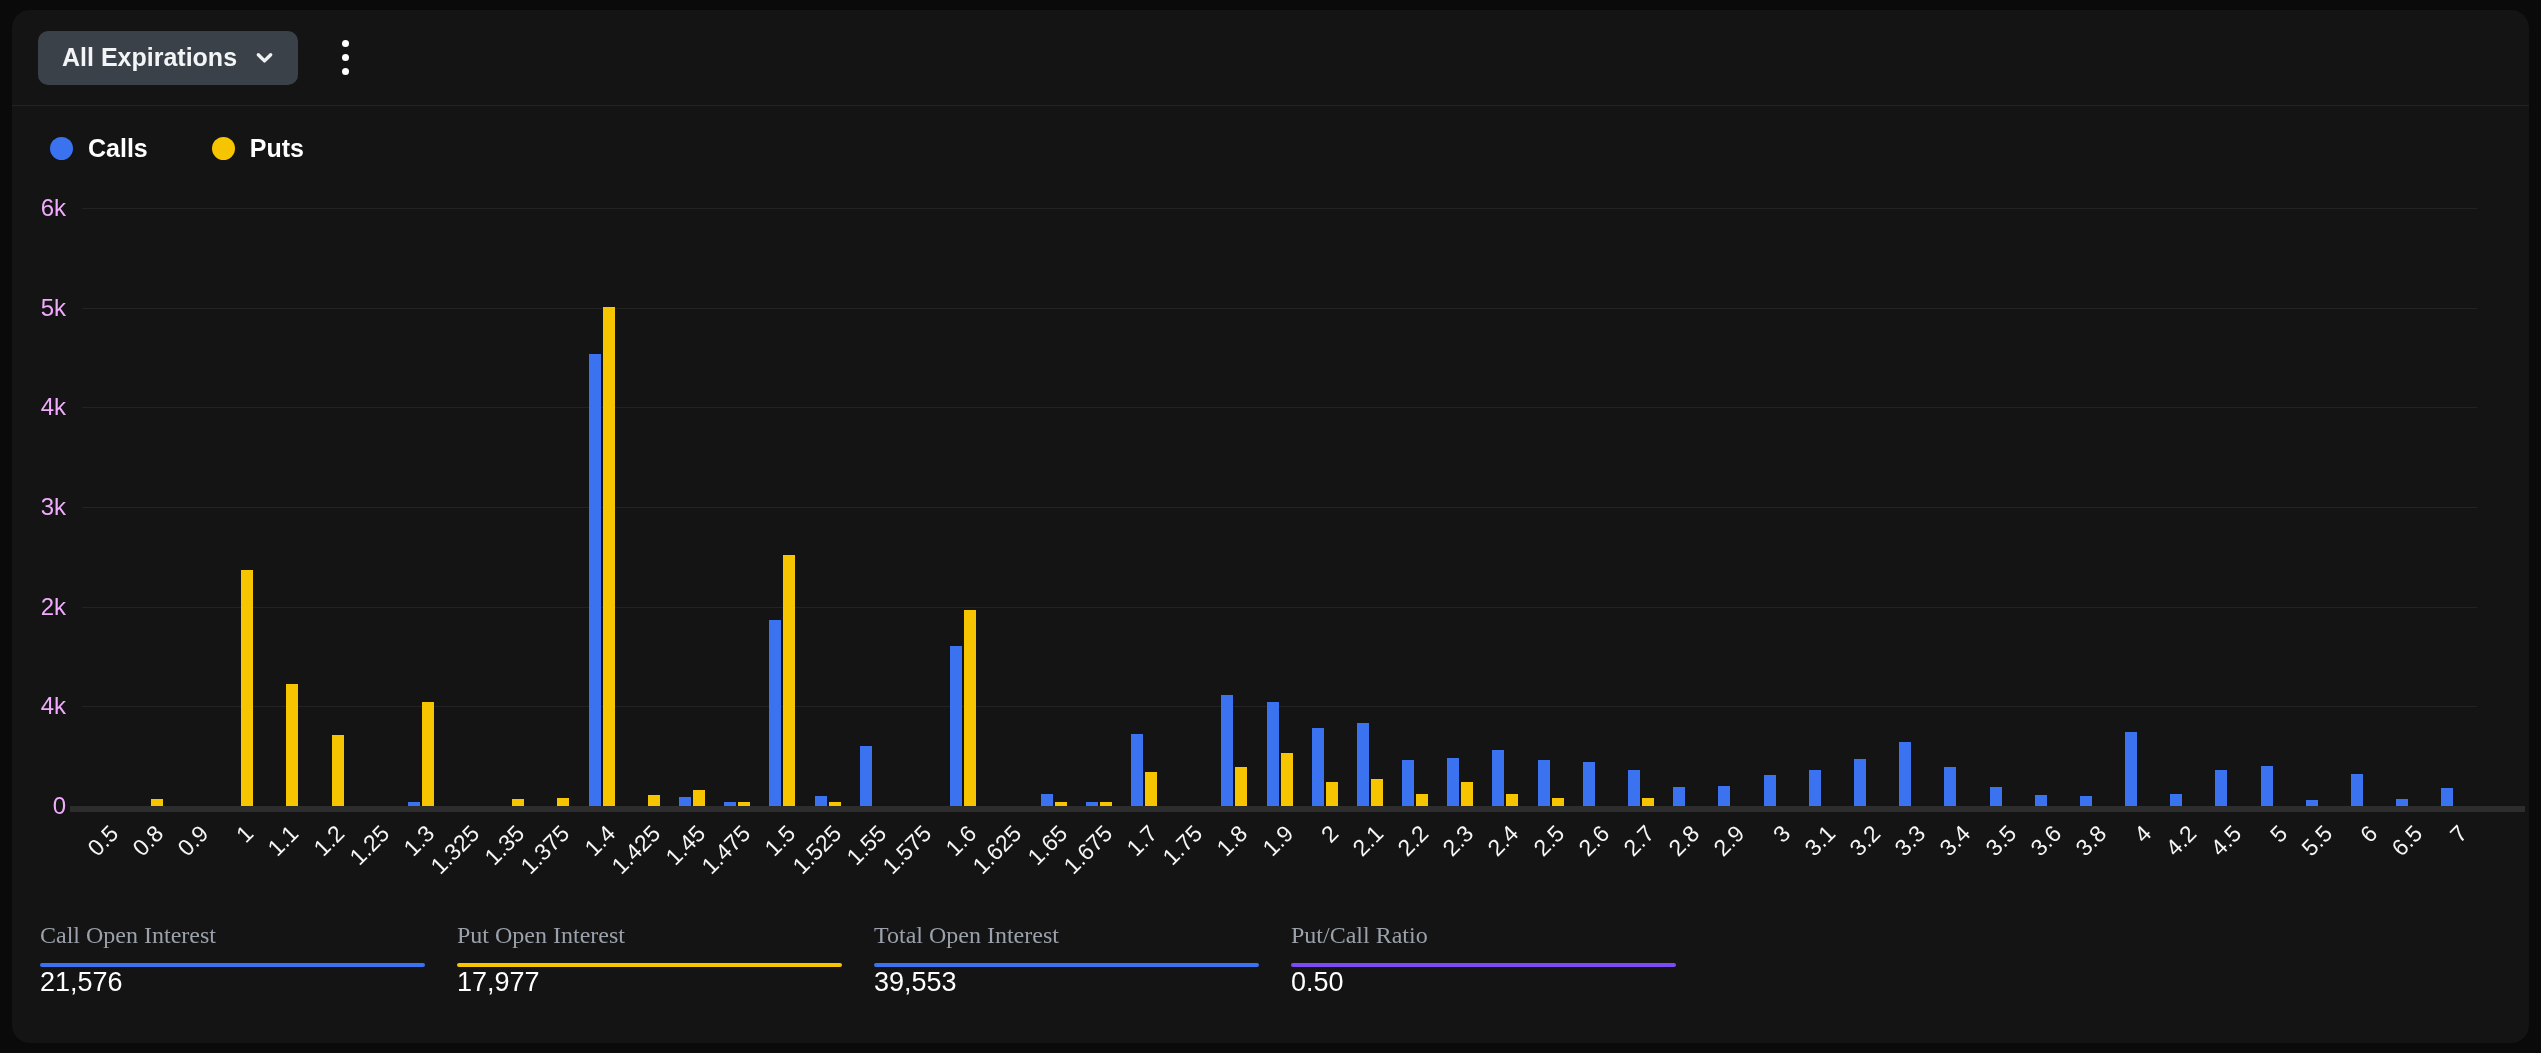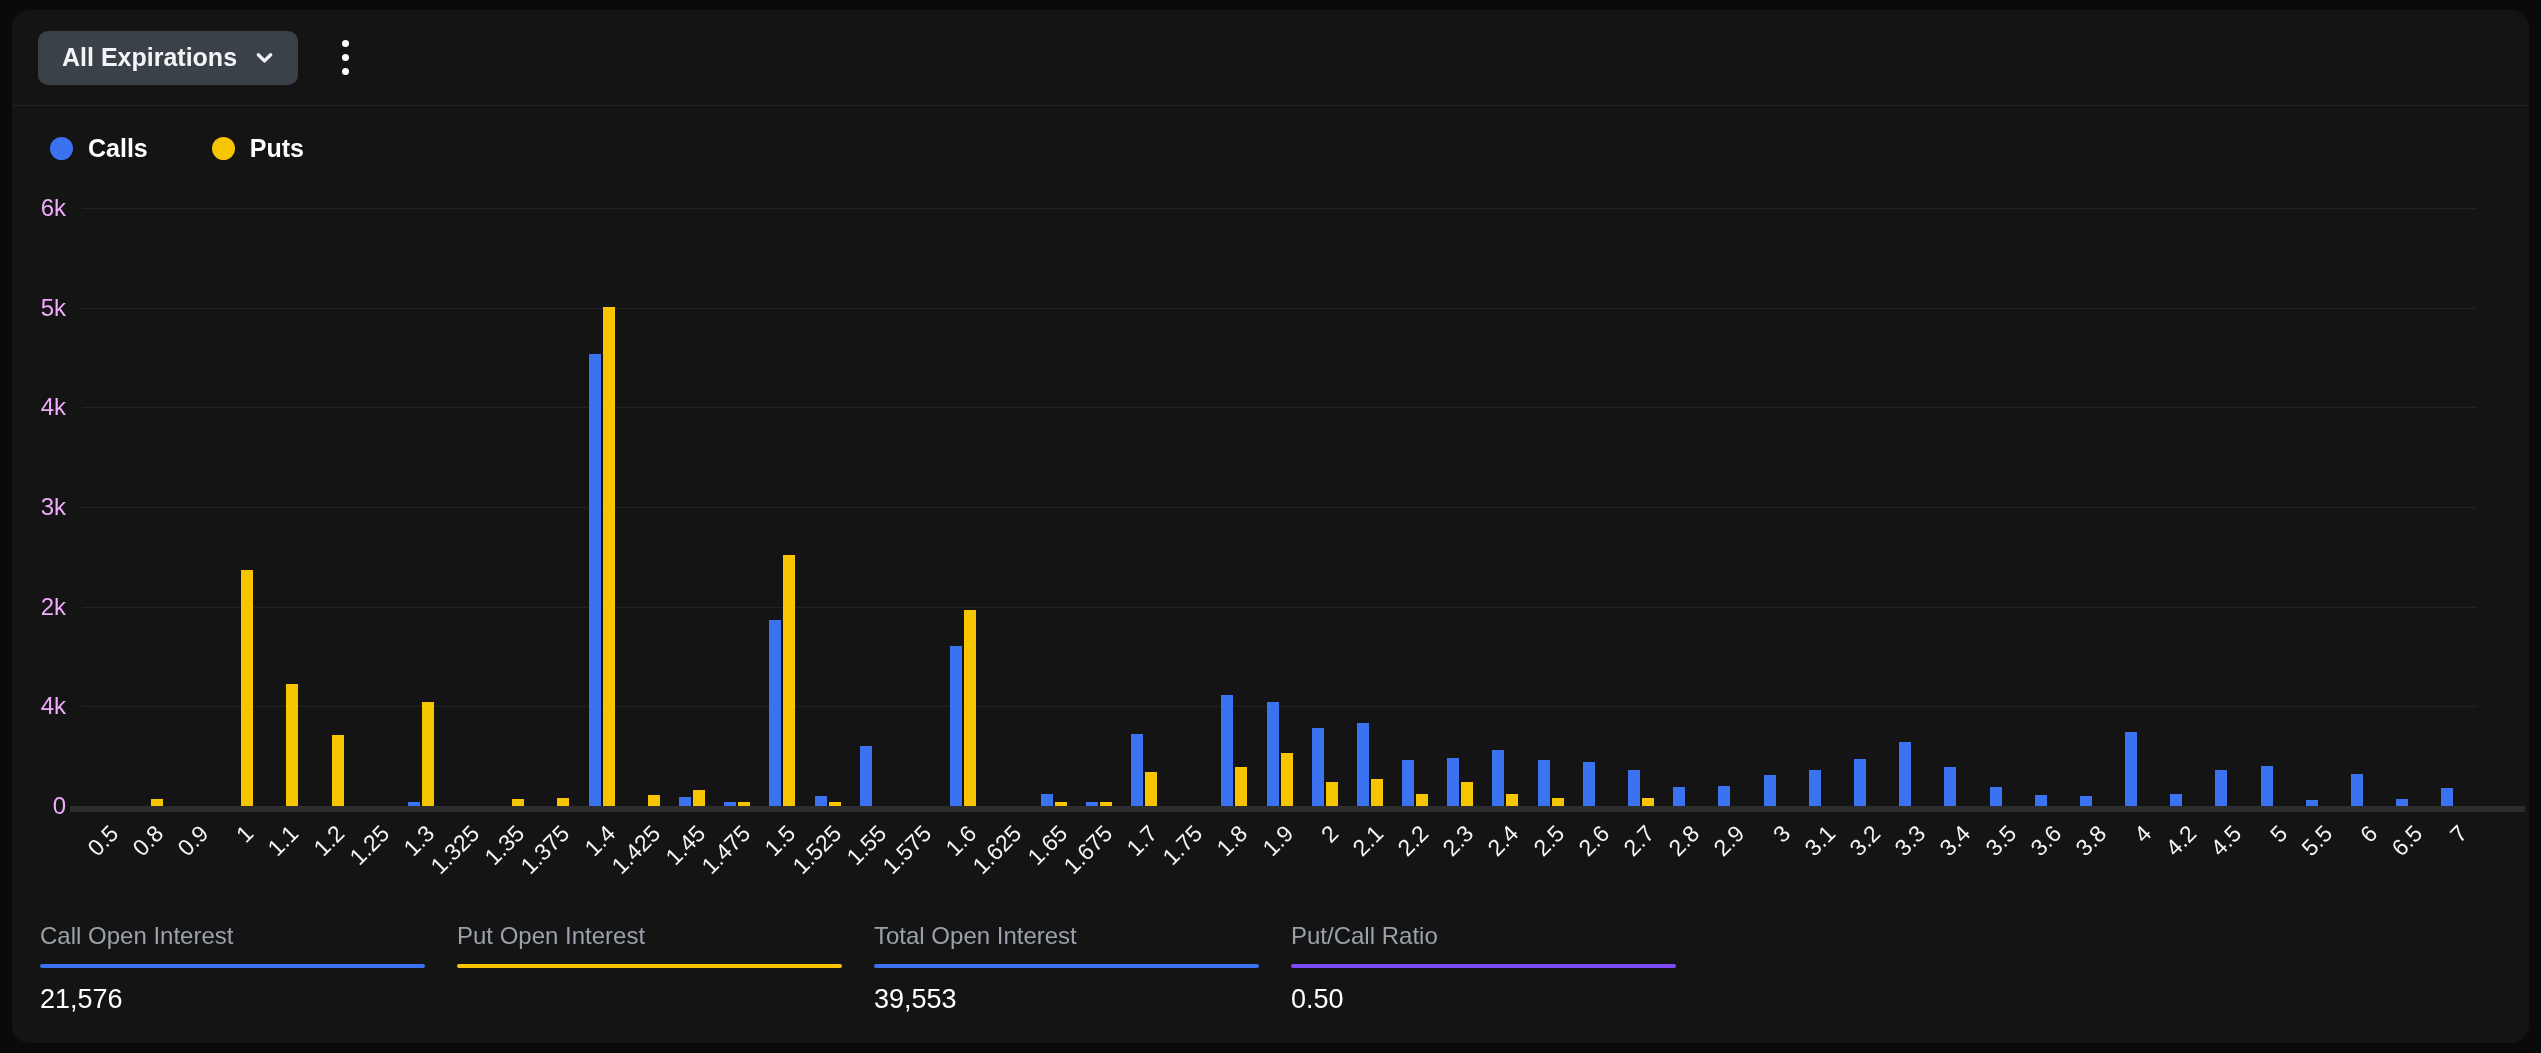--- a/index.html
+++ b/index.html
@@ -36,23 +36,23 @@
            color:#f0abfc; font-size:24px; }
   .bar-group { position:absolute; bottom:0; display:flex; align-items:flex-end; gap:2px;
                transform:translateX(-50%); }
   .bar { width:12px; }
   .xlabel { position:absolute; top:calc(100% + 14px); transform:translateX(-100%) rotate(-45deg);
             transform-origin:100% 0; color:#f5f5f5; font-size:23px; white-space:nowrap; }
 
   
   .stats { position:absolute; left:28px; top:912px; display:flex; gap:32px; }
   .stat-col { width:385px; }
-  .stat-label { color:#9aa1ab; font-size:24px; }
+  .stat-label { color:#9aa1ab; font-size:24px;font-family:Liberation Serif, serif; }
   .stat-underline { margin-top:14px; height:4px; border-radius:2px; width:100%; }
-  .stat-value { margin-top:16px; color:#ffffff; font-size:27px; }
+  .stat-value { color:#ffffff; font-size:27px; }
 </style>
 </head>
 <body>
 
 <div class="card">
 
   <div class="header">
     <div class="header-right">
       <button class="pill">
         <span class="pill-label">All Expirations</span>
@@ -363,20 +363,21 @@
 
   <div class="stats">
       <div class="stat-col">
         <div class="stat-label">Call Open Interest</div>
         <div class="stat-underline" style="background: rgb(59, 114, 240);"></div>
         <div class="stat-value">21,576</div>
       </div>
       <div class="stat-col">
         <div class="stat-label">Put Open Interest</div>
         <div class="stat-underline" style="background: rgb(246, 197, 0);"></div>
+        <div class="stat-value">17,977</div>
       </div>
       <div class="stat-col">
         <div class="stat-label">Total Open Interest</div>
         <div class="stat-underline" style="background: rgb(59, 114, 240);"></div>
         <div class="stat-value">39,553</div>
       </div>
       <div class="stat-col">
         <div class="stat-label">Put/Call Ratio</div>
         <div class="stat-underline" style="background: rgb(124, 75, 245);"></div>
         <div class="stat-value">0.50</div>

